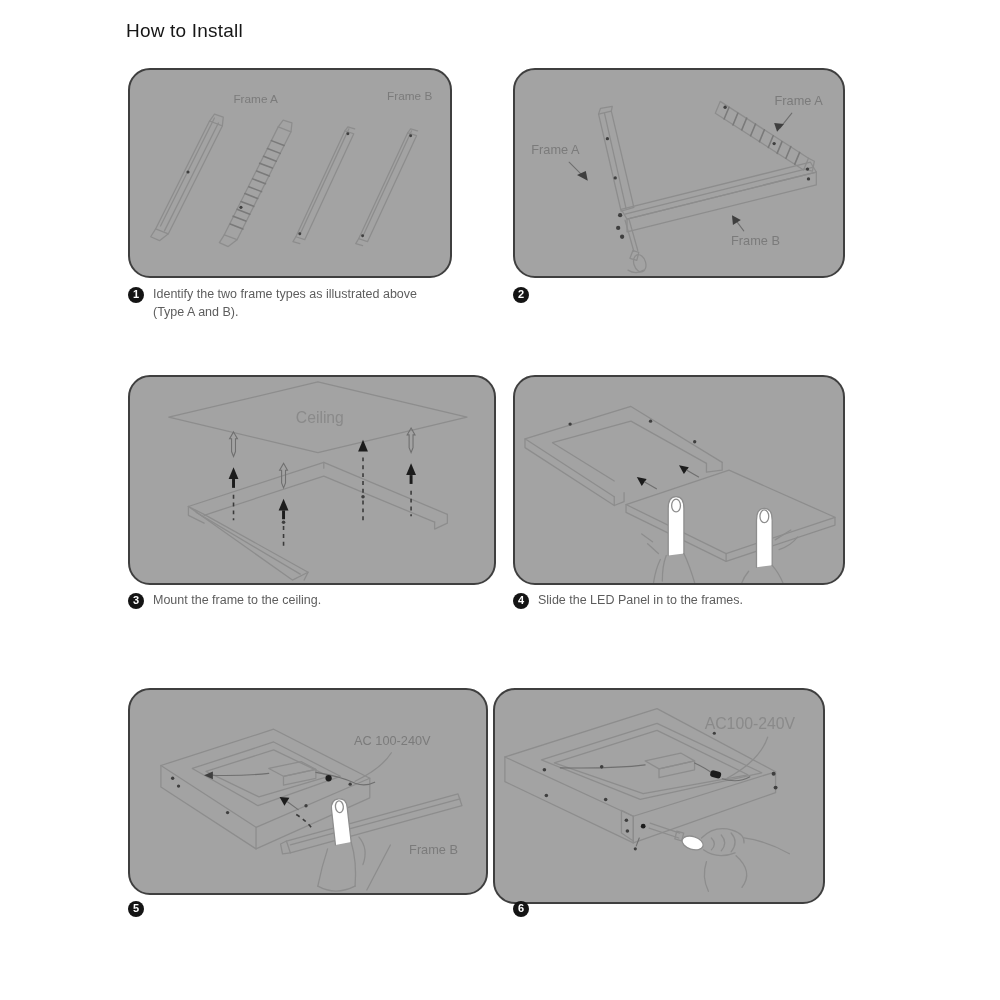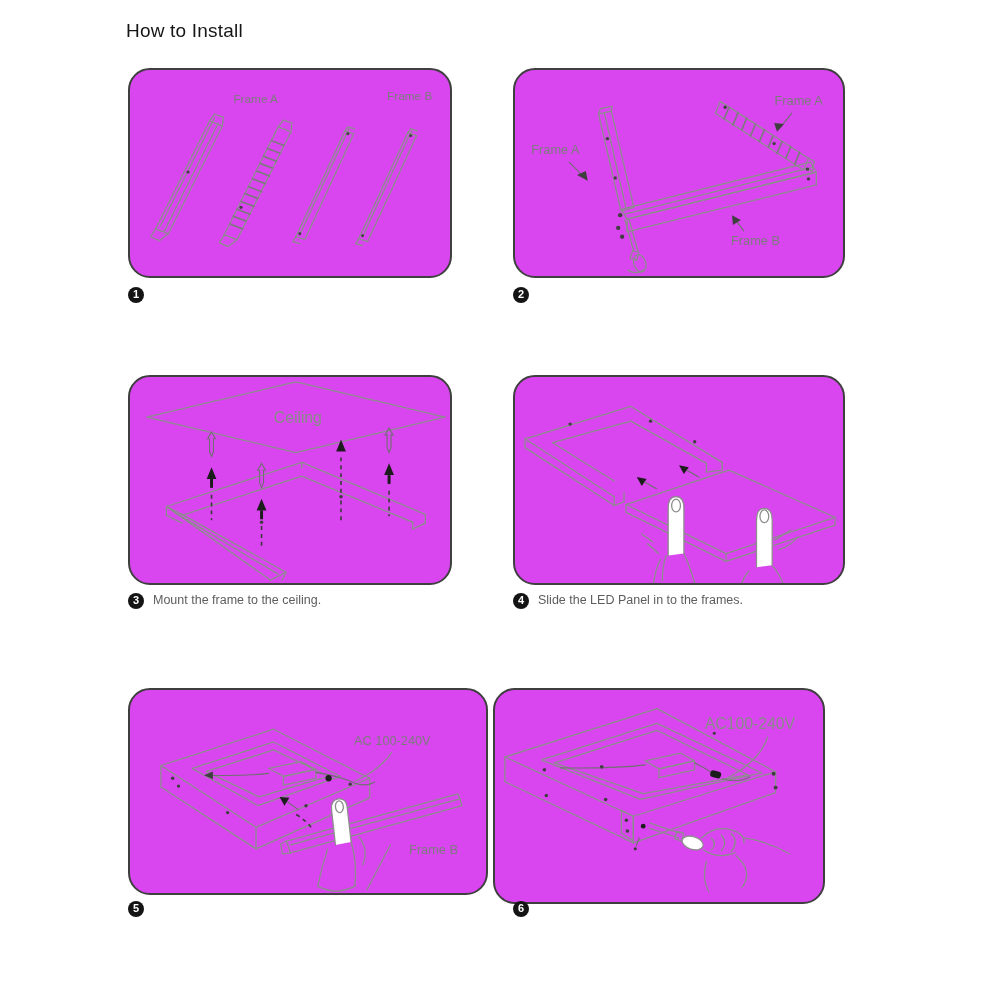--- a/index.html
+++ b/index.html
@@ -6,21 +6,21 @@
   .page {
     position:relative; width:1000px; height:1000px; background:#ffffff;
     font-family:"Liberation Sans", sans-serif; overflow:hidden;
   }
   .title {
     position:absolute; left:126px; top:20px; margin:0;
     font-size:19px; font-weight:400; color:#161616; letter-spacing:.2px;
   }
   .panel {
     position:absolute; border:2.5px solid #3f3f3f; border-radius:22px;
-    background:#d946ef; box-sizing:border-box;
+    background:#a3a3a3; box-sizing:border-box;
   }
   .panel svg { display:block; width:100%; height:100%; }
   .caption {
     position:absolute; display:flex; gap:9px; width:355px;
     font-size:12.5px; color:#5d5d5d; line-height:1.4;
   }
   .stepnum {
     flex:0 0 auto; width:16px; height:16px; border-radius:50%;
     background:#141414; color:#ffffff; font-size:11px; font-weight:700;
     display:flex; align-items:center; justify-content:center; margin-top:1px;
@@ -147,21 +147,21 @@
       <g class="ln">
         <line x1="111" y1="153" x2="120" y2="185"></line>
         <line x1="115" y1="152" x2="124" y2="184"></line>
         <path d="M119,184 l6,2 l-2,8 l-7,-2 z"></path>
         <ellipse cx="126" cy="197" rx="6" ry="9" transform="rotate(-18 126 197)"></ellipse>
         <path d="M114,204 q8,5 16,0"></path>
       </g>
     </svg>
   </div>
 
-  <div class="panel" style="left:128px;top:375px;width:324px;height:210px">
+  <div class="panel" style="left:128px;top:375px;width:368px;height:210px">
     <svg viewBox="0 0 324 210">
       <g class="ln">
         <polygon points="168,5 320,41 168,77 16,41"></polygon>
       </g>
       <text class="lbl lbl-lg" x="170" y="47">Ceiling</text>
       <g class="ln">
         <path d="M36,132 L174,87 L300,140"></path>
         <path d="M52,141 L174,101 L287,148"></path>
         <path d="M300,140 l0,9 l-13,6 l0,-7"></path>
         <path d="M174,87 l0,6"></path>
@@ -342,20 +342,21 @@
         <path d="M239,141 Q247,150 239,160"></path>
         <path d="M252,146 Q275,149 298,162"></path>
         <path d="M244,164 Q262,180 250,196"></path>
         <path d="M214,170 Q209,185 216,200"></path>
       </g>
     </svg>
   </div>
 
   <div class="caption" style="left:128px;top:286px">
     <span class="stepnum">1</span>
+    <span><span>Identify the two frame types as illustrated above</span><br><span>(Type A and B).</span></span>
   </div>
   <div class="caption" style="left:513px;top:286px">
     <span class="stepnum">2</span>
   </div>
   <div class="caption" style="left:128px;top:592px">
     <span class="stepnum">3</span>
     <span><span>Mount the frame to the ceiling.</span><br><span></span></span>
   </div>
   <div class="caption" style="left:513px;top:592px">
     <span class="stepnum">4</span>

